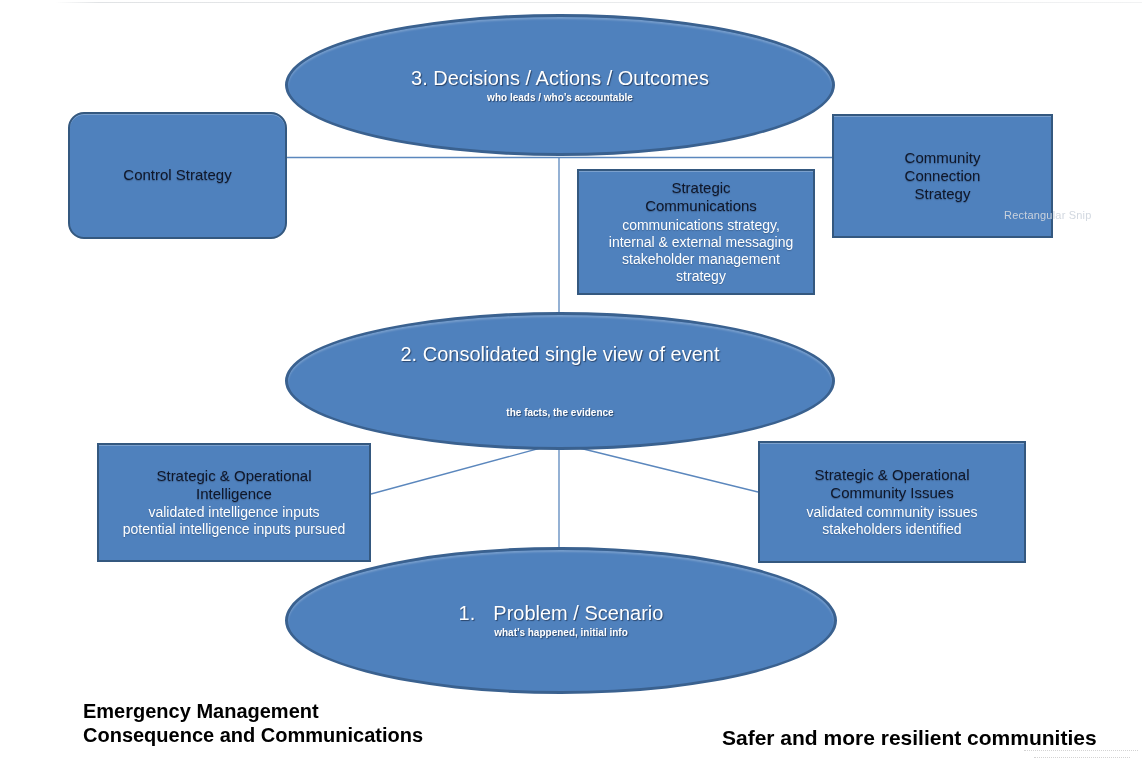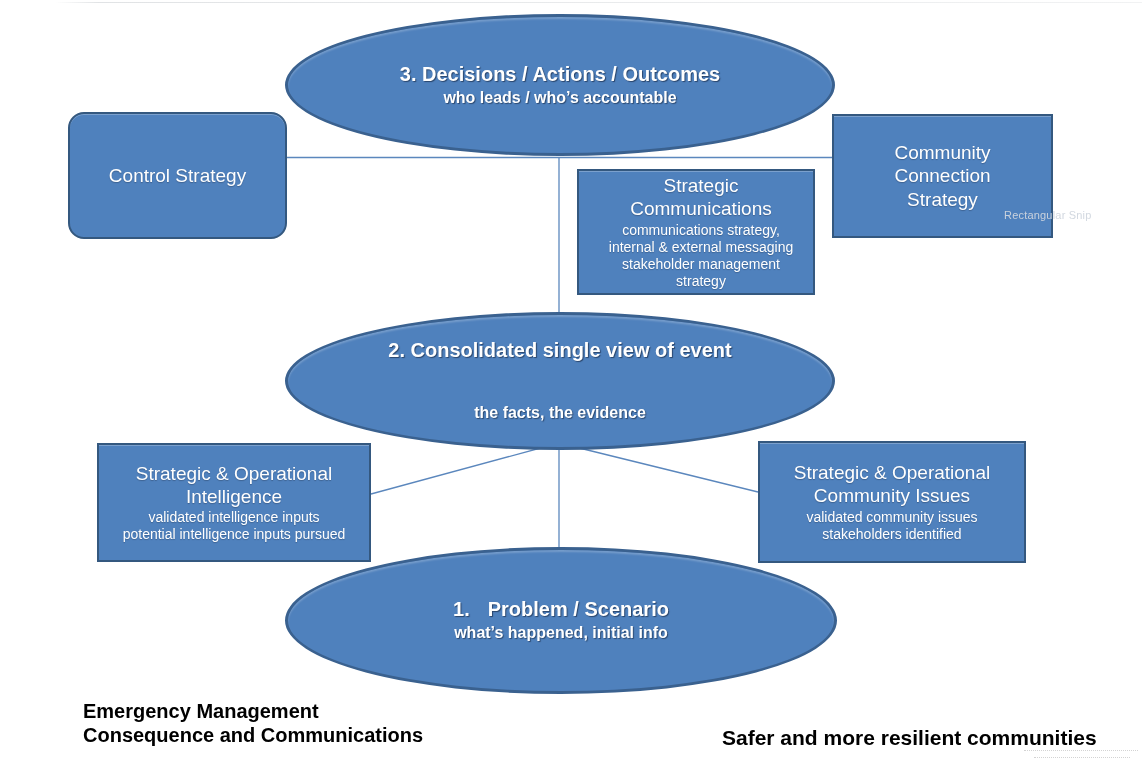--- a/index.html
+++ b/index.html
@@ -20,31 +20,31 @@
   .ellipse{
     position:absolute;
     background:#4f81bd;
     border:3px solid #3a618f;
     border-radius:50%;
     box-sizing:border-box;
     display:flex;flex-direction:column;justify-content:center;align-items:center;
     box-shadow:inset 0 2px 2px rgba(255,255,255,0.22);
   }
   .ellipse-title{
-    font-size:20px;font-weight:bold;color:#fff;text-align:center;
+    font-size:20px;font-weight:normal;color:#fff;text-align:center;
     text-shadow:1px 1px 1px rgba(30,50,80,0.75);
     line-height:1.15;
   }
   .ellipse-sub{
-    font-size:16px;font-weight:bold;color:#fff;text-align:center;
+    font-size:10px;font-weight:bold;color:#fff;text-align:center;
     text-shadow:1px 1px 1px rgba(30,50,80,0.7);
     margin-top:2px;line-height:1.2;
   }
   .box-title{
-    font-size:19px;color:#ffffff;text-align:center;line-height:1.22;
+    font-size:15px;color:#0f172a;text-align:center;line-height:1.22;
     text-shadow:0 1px 1px rgba(40,60,90,0.45);
     white-space:pre-line;
   }
   .box-sub{
     font-size:14px;color:#ffffff;text-align:center;line-height:1.22;
     text-shadow:0 1px 1px rgba(40,60,90,0.4);
     white-space:pre-line;margin-top:1px;
   }
   .num-gap{display:inline-block;width:18px;}
   .footer-left{

